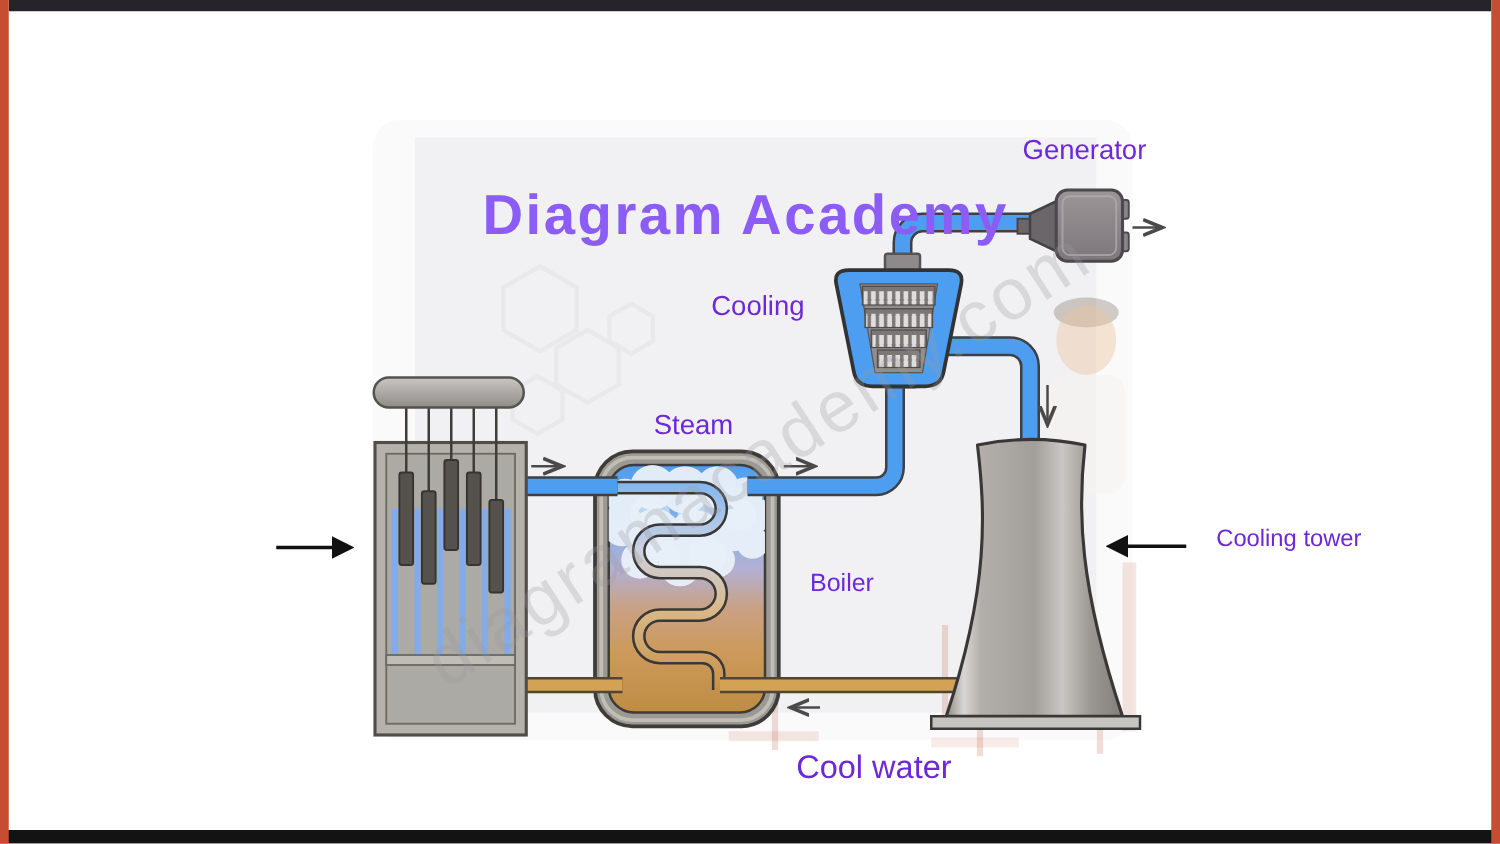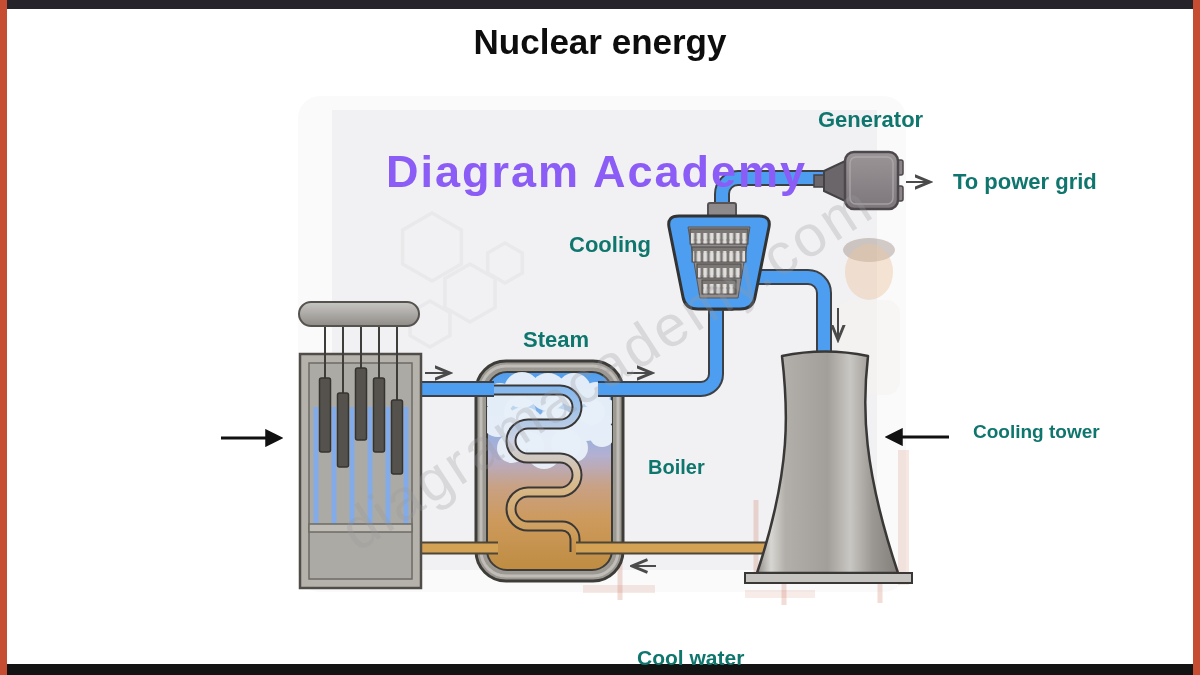--- a/index.html
+++ b/index.html
@@ -9,29 +9,29 @@
   }
   .edge{position:absolute;}
   .edge.left  {left:0;top:0;width:7px;height:675px;background:#c74d32;}
   .edge.right {right:0;top:0;width:7px;height:675px;background:#c74d32;}
   .edge.top   {left:7px;top:0;width:1186px;height:9px;background:#26242a;}
   .edge.bottom{left:0;bottom:0;width:1200px;height:11px;background:#131313;}
   .title{
     position:absolute;left:300px;top:22px;width:600px;text-align:center;
     font-size:35px;font-weight:700;color:#0d0d0d;letter-spacing:0px;
   }
-  .lbl{position:absolute;font-weight:700;color:#0f766e;white-space:nowrap;}
+  .lbl{position:absolute;font-weight:400;color:#6d28d9;white-space:nowrap;}
   .lbl.generator    {left:818px;top:107px;font-size:22px;}
   .lbl.powergrid    {left:953px;top:169px;font-size:22px;}
   .lbl.turbine      {left:569px;top:232px;font-size:22px;}
   .lbl.steam        {left:523px;top:327px;font-size:22px;}
   .lbl.reactor      {left:64px;top:425px;font-size:22px;}
   .lbl.coolingtower {left:973px;top:421px;font-size:19px;}
   .lbl.boiler       {left:648px;top:456px;font-size:20px;}
-  .lbl.coolwater    {left:637px;top:598px;font-size:21px;margin-top:48px;}
+  .lbl.coolwater    {left:637px;top:598px;font-size:26px;}
   .wm-brand{
     position:absolute;left:386px;top:146px;font-size:45px;font-weight:700;
     color:#8b5cf6;letter-spacing:2px;white-space:nowrap;
   }
   .wm-url{
     position:absolute;left:160px;top:332px;width:900px;height:80px;text-align:center;
     font-size:58px;color:#9a9aa0;opacity:.28;letter-spacing:3px;white-space:nowrap;
     transform:rotate(-33deg);transform-origin:50% 50%;
   }
   svg{position:absolute;left:0;top:0;}
@@ -244,22 +244,20 @@
     </g>
     <g stroke="#111111" stroke-width="2.8" fill="none">
       <line x1="221" y1="438" x2="278" y2="438" marker-end="url(#ah-b)"></line>
       <line x1="949" y1="437" x2="890" y2="437" marker-end="url(#ah-b)"></line>
     </g>
   </svg>
 
   <div class="wm-brand">Diagram Academy</div>
   <div class="wm-url">diagramacademy.com</div>
 
-  <div class="title">Nuclear energy</div>
   <div class="lbl generator">Generator</div>
-  <div class="lbl powergrid">To power grid</div>
   <div class="lbl turbine">Cooling</div>
   <div class="lbl steam">Steam</div>
   <div class="lbl coolingtower">Cooling tower</div>
   <div class="lbl boiler">Boiler</div>
   <div class="lbl coolwater">Cool water</div>
 
 </div>
 
 </body></html>

